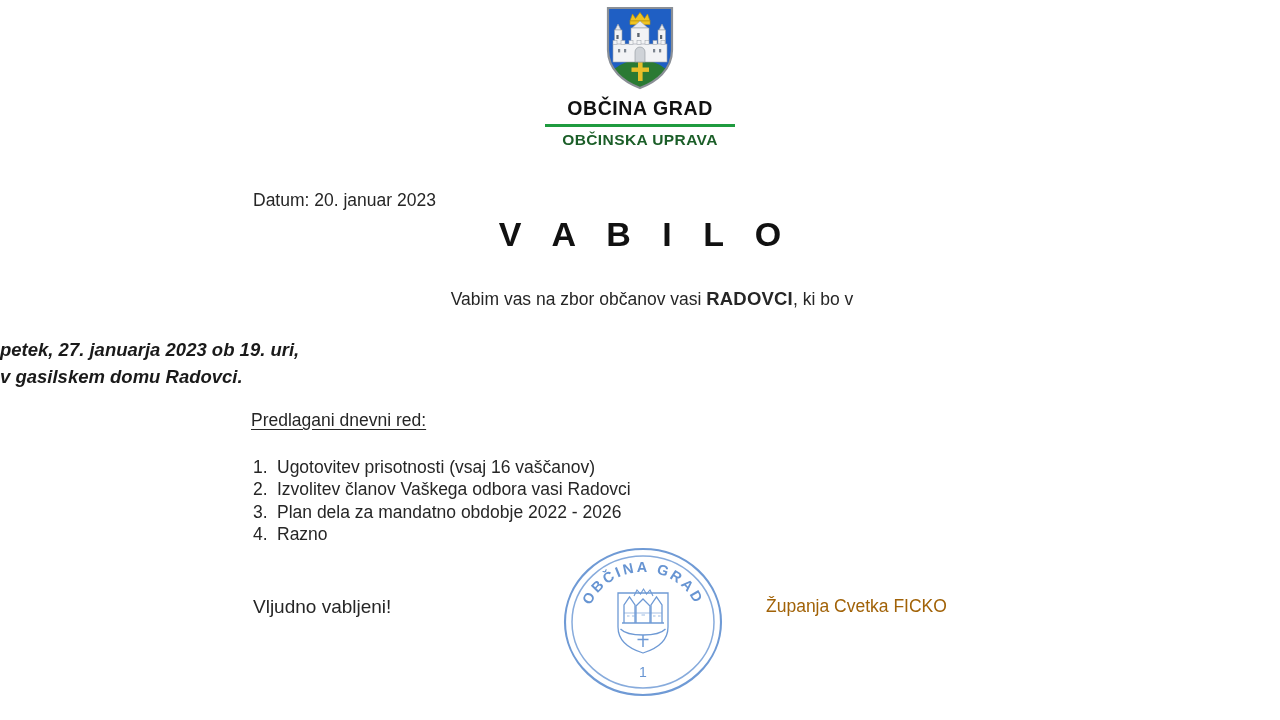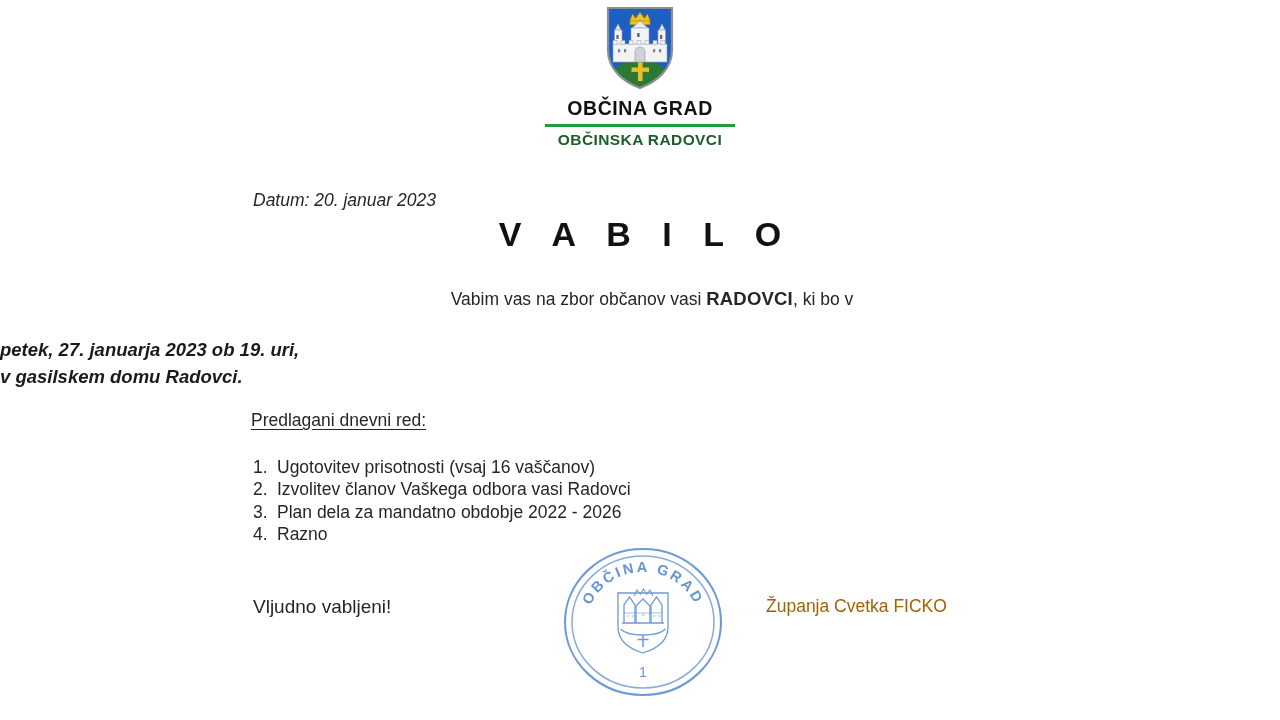--- a/index.html
+++ b/index.html
@@ -65,21 +65,20 @@
   }
 
   
   .date-line {
     position: absolute;
     left: 253px;
     top: 190px;
     font-size: 17.5px;
     color: #262626;
     white-space: nowrap;
-    font-style: italic;
   }
 
   
   .doc-title {
     position: absolute;
     left: 0;
     top: 215px;
     width: 1280px;
     text-align: center;
     font-size: 34px;
@@ -238,21 +237,21 @@
         </g>
 
         <path d="M31 58 V48 a5 5 0 0 1 10 0 V58 Z" fill="#cfd3d8" stroke="#8d939b" stroke-width="0.6"></path>
       </g>
 
       <path d="M4 4 H68 V46 C68 66 52 78 36 84 C20 78 4 66 4 46 Z" fill="none" stroke="#8a8f96" stroke-width="2.2"></path>
     </svg>
 
     <div class="org-name">OBČINA GRAD</div>
     <div class="green-rule"></div>
-    <div class="org-sub">OBČINSKA RADOVCI</div>
+    <div class="org-sub">OBČINSKA UPRAVA</div>
   </div>
 
   <div class="date-line">Datum: 20. januar 2023</div>
 
   <div class="doc-title">V A B I L O</div>
 
   <div class="intro"><span>Vabim vas na zbor občanov vasi </span><span class="village">RADOVCI</span><span>, ki bo v</span></div>
 
   <div class="whenwhere">
     <div>petek, 27. januarja 2023 ob 19. uri,</div>

